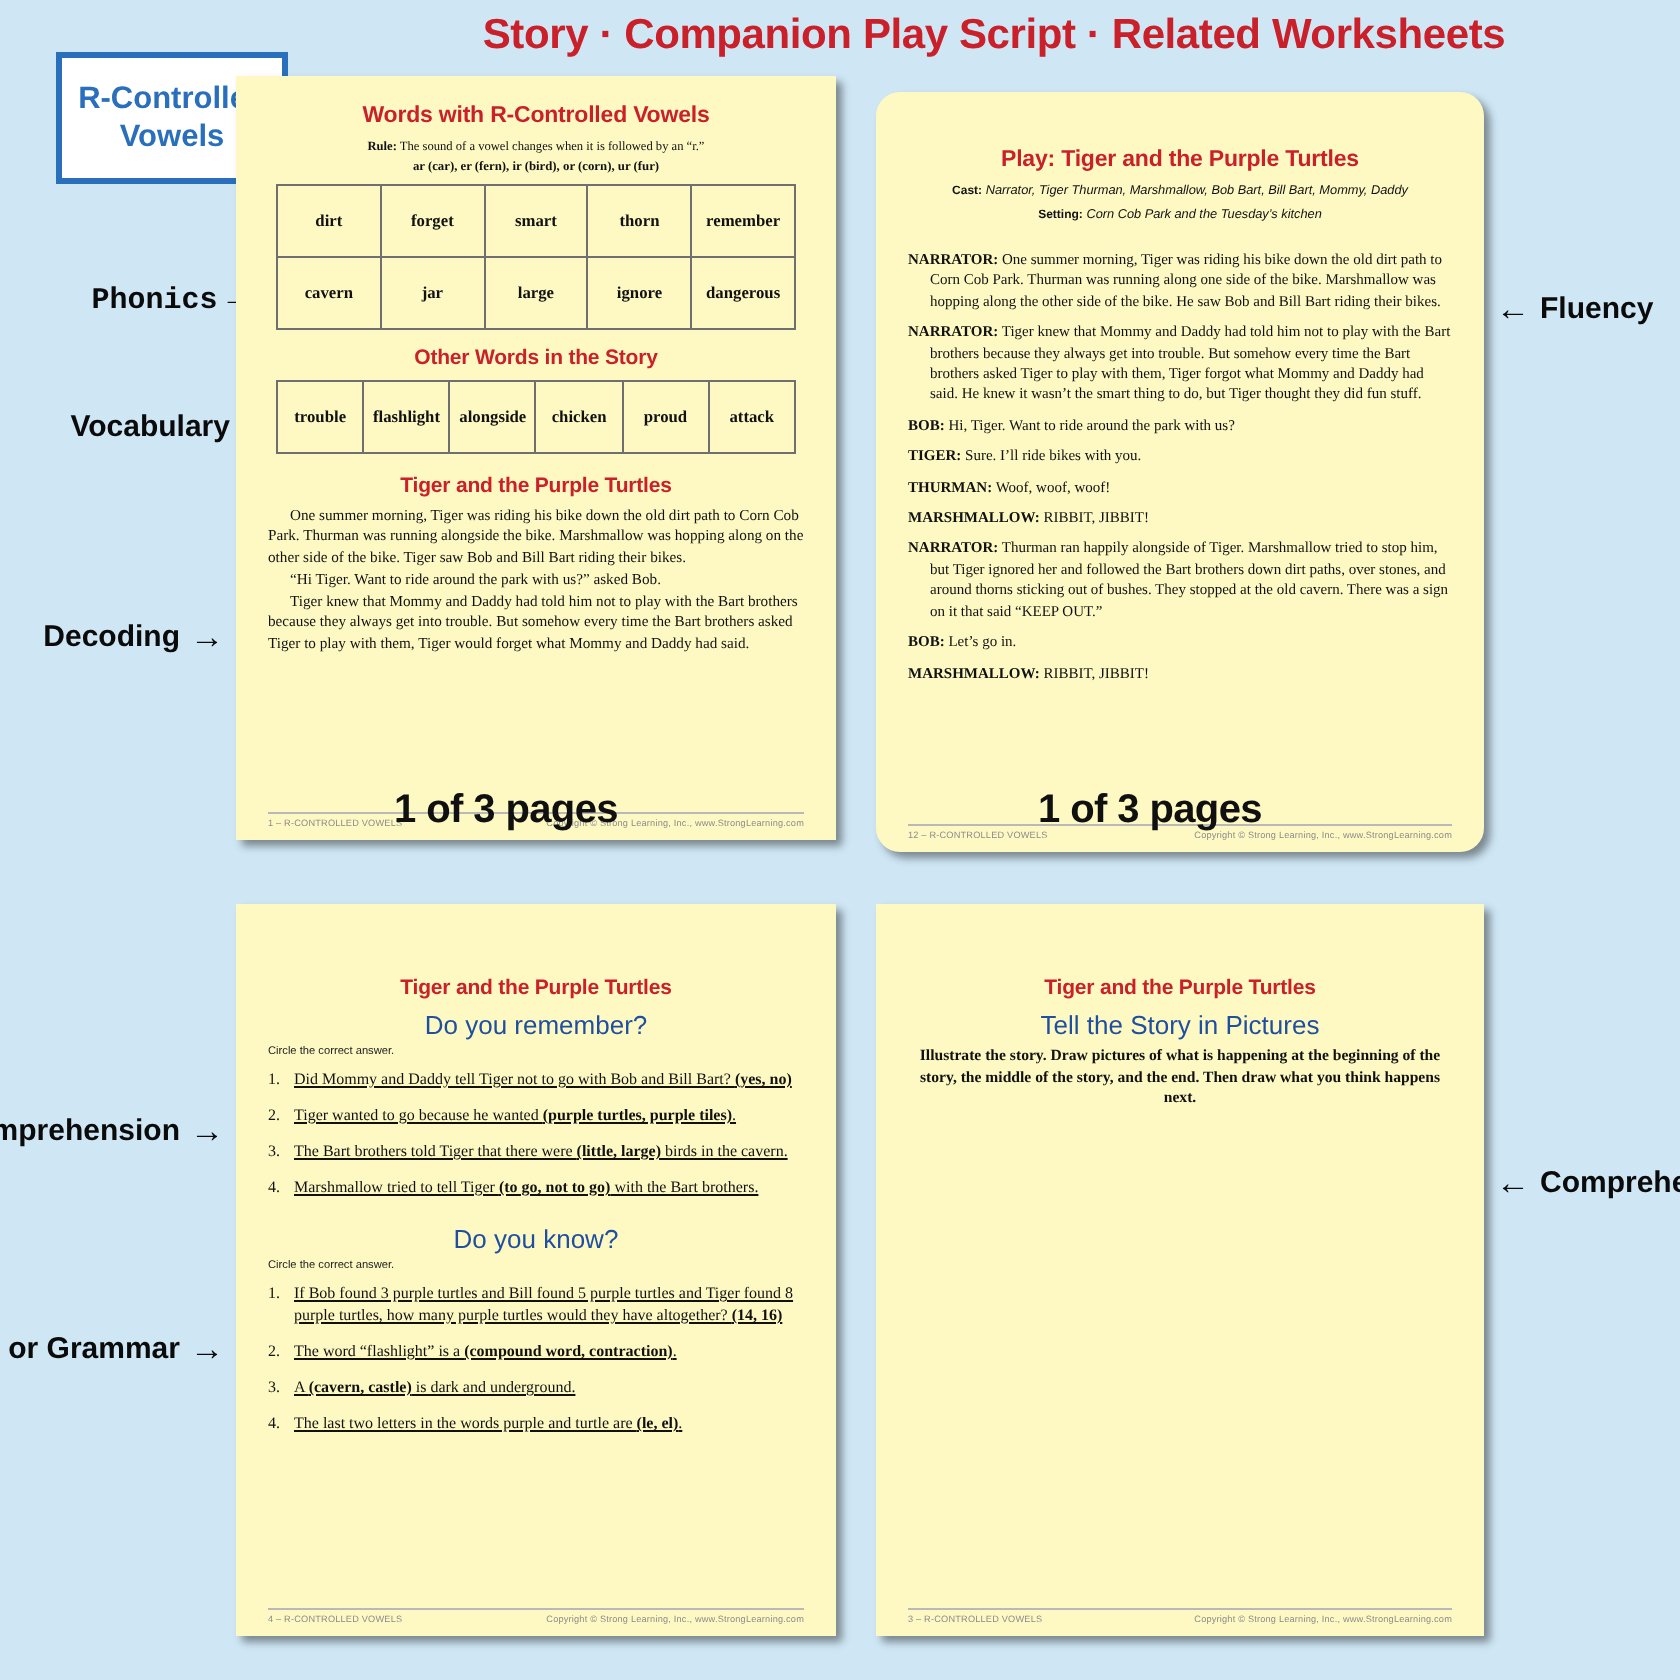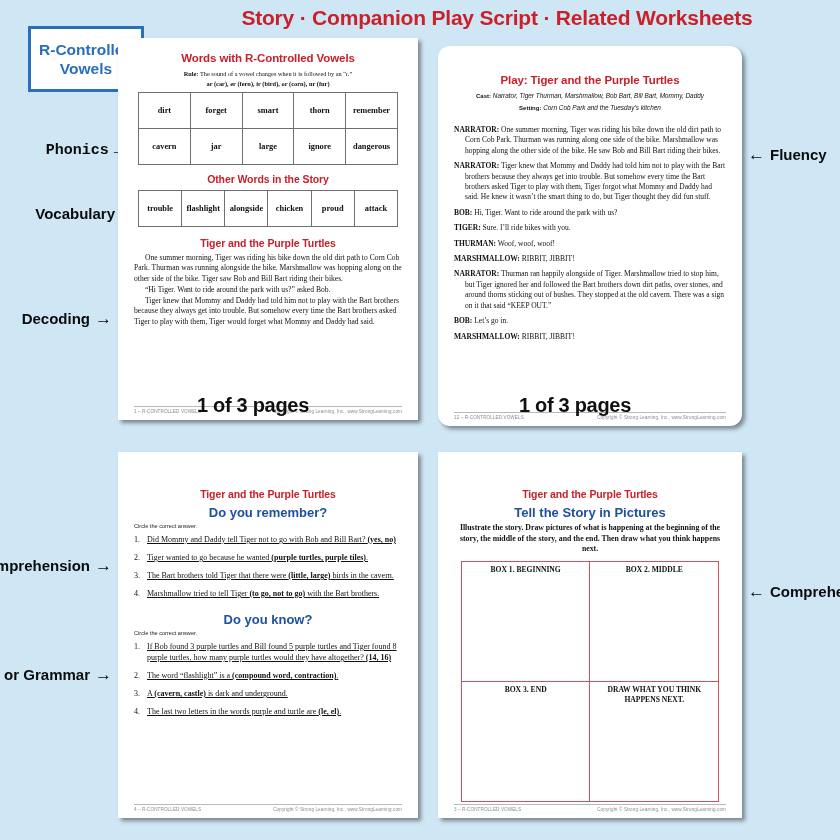--- a/index.html
+++ b/index.html
@@ -60,21 +60,21 @@
     display: flex;
     align-items: center;
     gap: 5px;
   }
   .side-label.left { justify-content: flex-end; }
   .side-label .arrow { font-size: 17px; line-height: 1; }
 
   
   .page {
     position: absolute;
-    background: #ffffff;
+    background: #fef9c3;
     box-shadow: 3px 3px 4px rgba(0,0,0,0.42);
     box-sizing: border-box;
     overflow: hidden;
   }
   .page-inner {
     position: absolute;
     left: 0; right: 0; top: 0; bottom: 0;
     padding: 14px 16px 0 16px;
     box-sizing: border-box;
   }
@@ -90,21 +90,21 @@
     font-weight: bold;
     text-align: center;
     font-size: 11.5px;
     font-family: "Liberation Sans", sans-serif;
     margin: 0 0 5px 0;
     letter-spacing: -0.1px;
   }
   .ws-title-red.sm { font-size: 10.5px; }
   .ws-title-blue {
     color: #1f4fa0;
-    font-weight: bold;
+    font-weight: normal;
     text-align: center;
     font-size: 13px;
     font-family: "Liberation Sans", sans-serif;
     margin: 3px 0 3px 0;
   }
   .ws-rule {
     text-align: center;
     font-size: 6.3px;
     font-family: "Liberation Serif", serif;
     color: #111;
@@ -433,32 +433,20 @@
     <span>Copyright © Strong Learning, Inc., www.StrongLearning.com</span>
   </div>
 </div>
 
 <div class="page" id="page4">
   <div class="page-inner">
     <div class="ws-title-red sm" style="margin-top:22px;">Tiger and the Purple Turtles</div>
     <div class="ws-title-blue">Tell the Story in Pictures</div>
     <div class="illus-instr">Illustrate the story. Draw pictures of what is happening at the beginning of the story, the middle of the story, and the end. Then draw what you think happens next.</div>
 
-    <table class="boxgrid">
-      <tbody>
-          <tr>
-        <td>BOX 1. BEGINNING</td>
-        <td>BOX 2. MIDDLE</td>
-      </tr>
-      <tr>
-        <td>BOX 3. END</td>
-        <td>DRAW WHAT YOU THINK HAPPENS NEXT.</td>
-      </tr>
-    </tbody>
-      </table>
   </div>
   <div class="ws-footer">
     <span>3 – R-CONTROLLED VOWELS</span>
     <span>Copyright © Strong Learning, Inc., www.StrongLearning.com</span>
   </div>
 </div>
 
 <div class="pagecount" id="count1">1 of 3 pages</div>
 <div class="pagecount" id="count2">1 of 3 pages</div>
 

